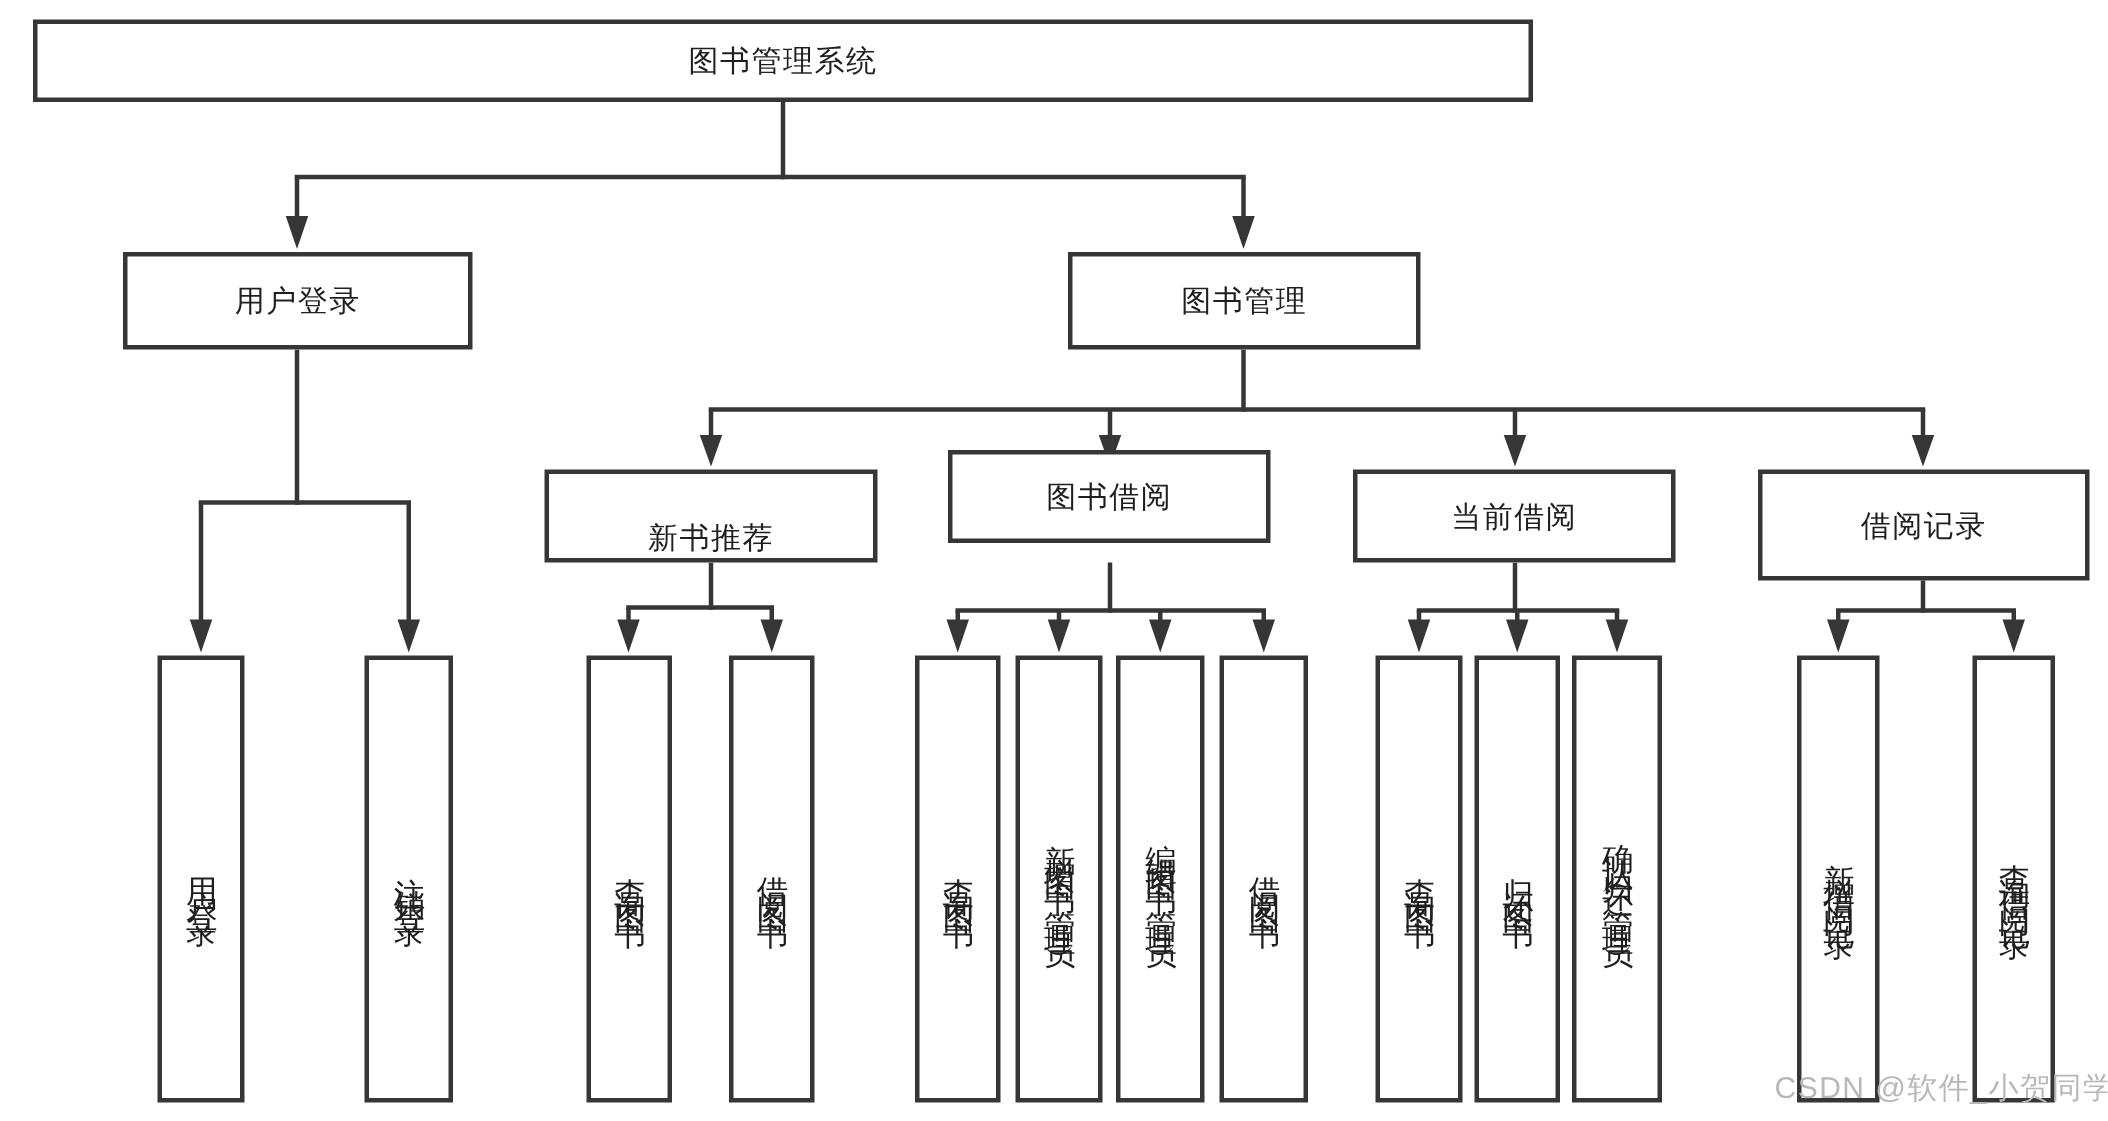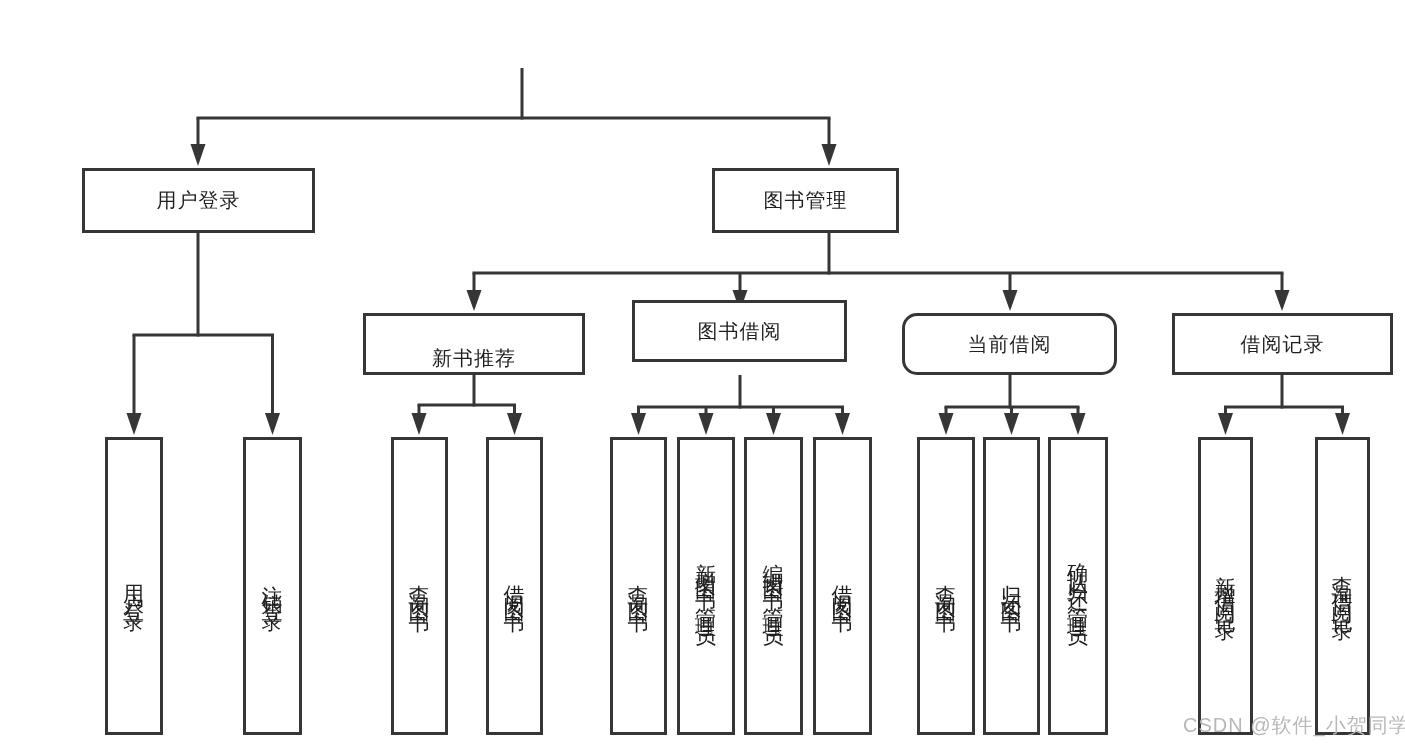--- a/index.html
+++ b/index.html
@@ -92,38 +92,41 @@
       <polygon points="773.5,435 766,413 781,413"></polygon>
       <polygon points="842.5,435 835,413 850,413"></polygon>
       <polygon points="946,435 938.5,413 953.5,413"></polygon>
       <polygon points="1011.5,435 1004,413 1019,413"></polygon>
       <polygon points="1078,435 1070.5,413 1085.5,413"></polygon>
       <polygon points="1225.5,435 1218,413 1233,413"></polygon>
       <polygon points="1342.5,435 1335,413 1350,413"></polygon>
     </g>
   </svg>
 
+  <div class="node hbox" style="left:22px;top:13px;width:1000px;height:55px;">
+    <span>图书管理系统</span>
+  </div>
 
   <div class="node hbox" style="left:82px;top:168px;width:233px;height:65px;">
     <span>用户登录</span>
   </div>
-  <div class="node hbox" style="left:712px;top:168px;width:187px;height:65px;">
+  <div class="node hbox" style="left:712px;top:168px;width:235px;height:65px;">
     <span>图书管理</span>
   </div>
 
   <div class="node hbox" style="left:363px;top:313px;width:222px;height:62px;align-items:flex-end;">
     <span>新书推荐</span>
   </div>
   <div class="node hbox" style="left:632px;top:300px;width:215px;height:62px;">
     <span>图书借阅</span>
   </div>
-  <div class="node hbox" style="left:902px;top:313px;width:215px;height:62px;border-radius:15px;">
+  <div class="node hbox" style="left:902px;top:313px;width:215px;height:62px;">
     <span>当前借阅</span>
   </div>
-  <div class="node hbox" style="left:1172px;top:313px;width:221px;height:62px;">
+  <div class="node hbox" style="left:1172px;top:313px;width:221px;height:74px;">
     <span>借阅记录</span>
   </div>
 
   <div class="node vbox" style="left:105px;top:437px;width:58px;height:298px;">
     <span class="vtext">用户登录</span>
   </div>
   <div class="node vbox" style="left:243px;top:437px;width:59px;height:298px;">
     <span class="vtext">注销登录</span>
   </div>
 

